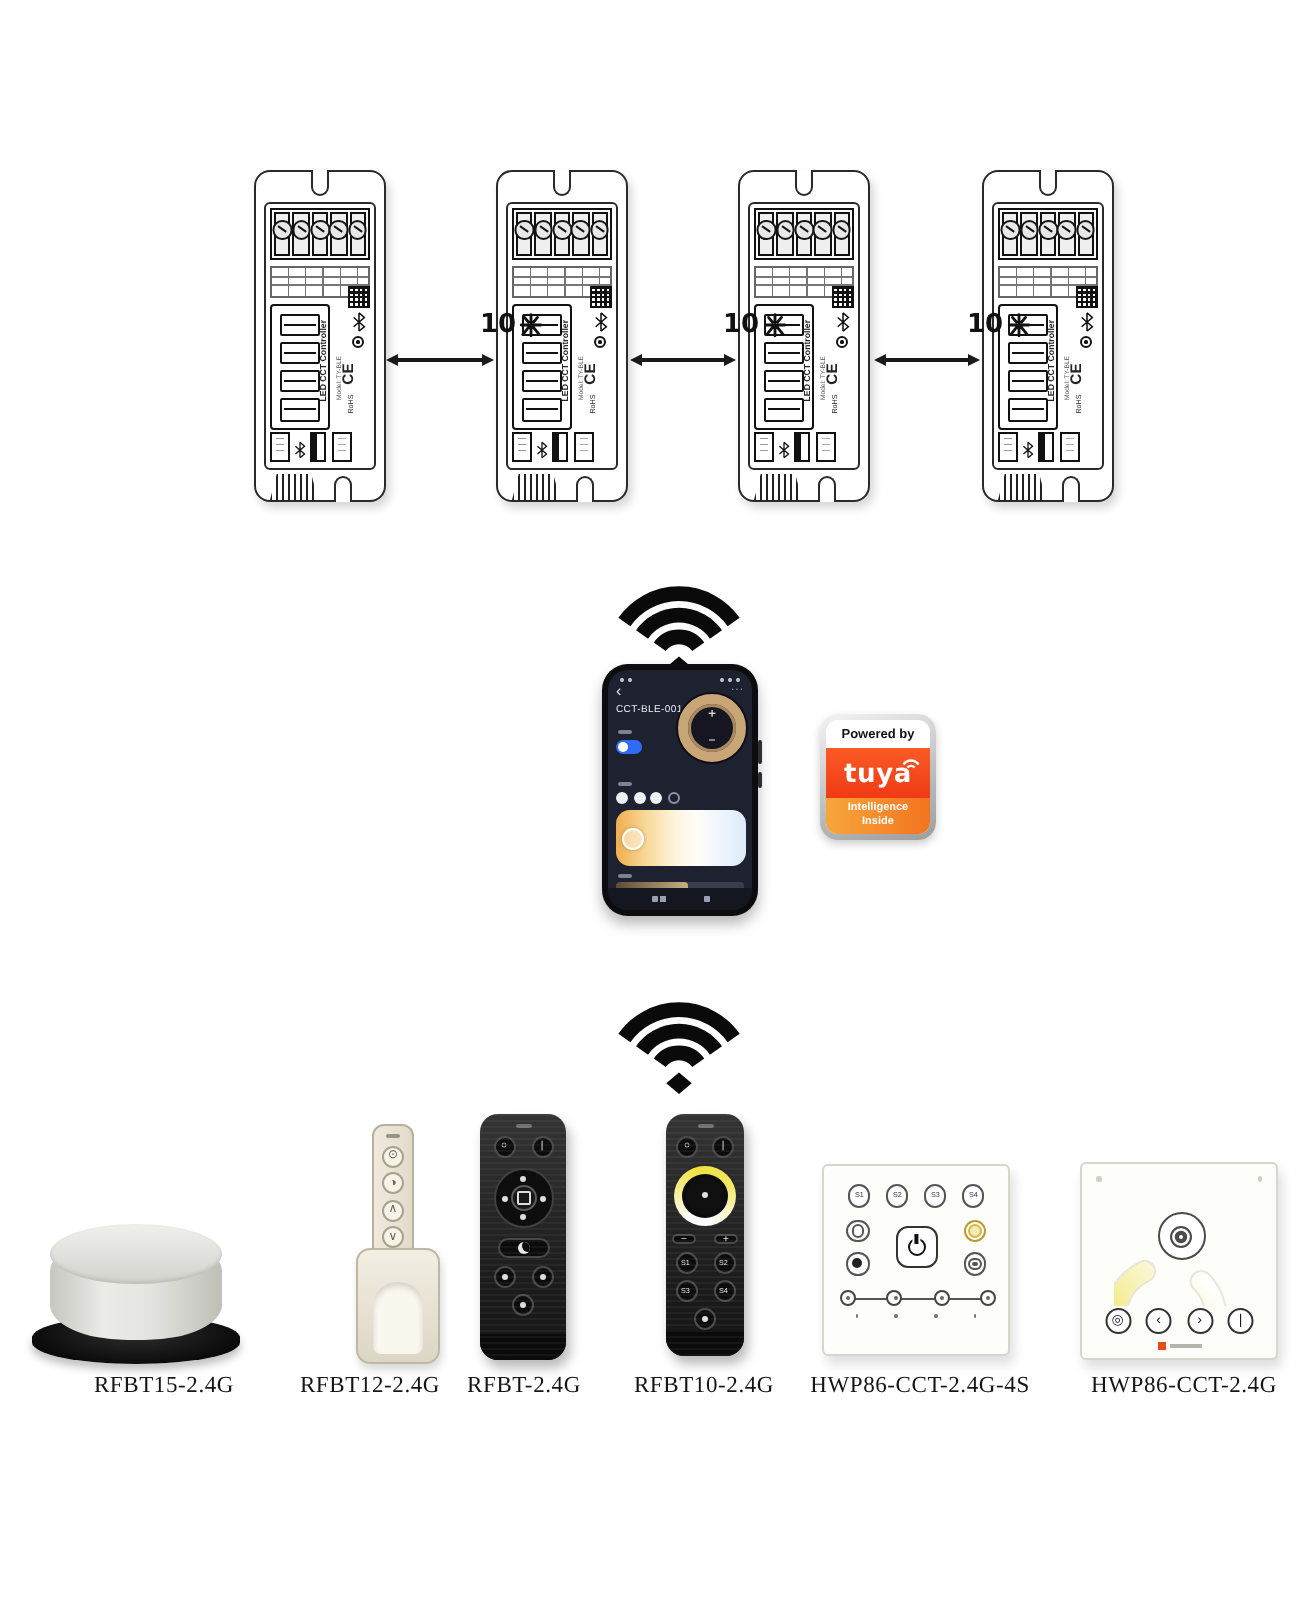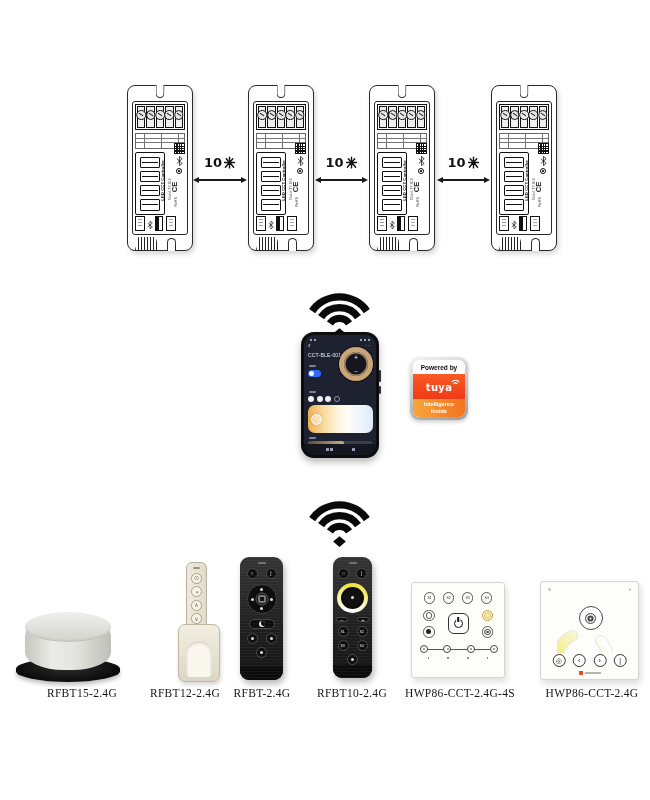--- a/index.html
+++ b/index.html
@@ -40,21 +40,21 @@
   .bb { position:absolute; bottom:3px; height:15px; border:1px solid #111; background:#fff; }
   .bb1 { left:2px; width:10px; background:repeating-linear-gradient(0deg, transparent 0 2.4px, #999 2.4px 3px) content-box; padding:2px; }
   .bb2 { left:22px; width:8px; background:linear-gradient(90deg,#111 0 45%,#fff 45%); }
   .bb3 { left:33px; width:10px; background:repeating-linear-gradient(0deg, transparent 0 2.4px, #aaa 2.4px 3px) content-box; padding:2px; }
   .btb { position:absolute; left:14px; bottom:4px; }
   .cable { position:absolute; left:8px; bottom:1px; width:24px; height:13px;
            background:repeating-linear-gradient(90deg,#222 0 1px,#fff 1px 3px);
            clip-path:polygon(14% 0, 86% 0, 100% 100%, 0 100%); }
 
   
-  .link { position:absolute; top:155px; height:34px; }
+  .link { position:absolute; top:155px; height:34px;padding-left:36px; }
   .lk1{left:192px;width:56px}.lk2{left:314px;width:55px}.lk3{left:436px;width:55px}
   .link-lbl { position:absolute; top:0; width:100%; display:flex; justify-content:center; align-items:center; gap:1px;
               font-family:"DejaVu Sans",sans-serif; font-weight:700; font-size:13px; color:#111; }
   .arr { position:absolute; left:7px; right:7px; top:24px; height:1.6px; background:#1a1a1a; }
   .arr::before,.arr::after { content:""; position:absolute; top:50%; transform:translateY(-50%);
         border-top:3.4px solid transparent; border-bottom:3.4px solid transparent; }
   .arr::before { left:-6px; border-right:6.5px solid #1a1a1a; }
   .arr::after  { right:-6px; border-left:6.5px solid #1a1a1a; }
 
   
@@ -94,21 +94,21 @@
   .pnav i { position:absolute; top:4px; width:3px; height:3px; background:#9aa0b2; border-radius:0.5px; }
   .ni1{left:31%}.ni1::after{content:"";position:absolute;left:4px;width:3px;height:3px;background:#9aa0b2;}
   .ni2{left:66%}
 
   
   .badge { position:absolute; left:410px; top:357px; width:58px; height:63px; border-radius:9px; padding:3px;
            background:linear-gradient(160deg,#f4f4f4,#c0c0c0 55%,#9d9d9d); box-shadow:0 2px 4px rgba(0,0,0,.2); }
   .badge-in { height:100%; border-radius:6px; overflow:hidden; display:flex; flex-direction:column; background:#fff; }
   .b-top { height:14px; display:grid; place-items:center; color:#111; font-size:6.5px; font-weight:800; }
   .b-mid { flex:1; background:linear-gradient(180deg,#fb5b25,#ef3a16); position:relative; display:grid; place-items:center; }
-  .tuya-word { color:#fff; font-size:10px; font-weight:700; font-family:"DejaVu Sans",sans-serif; letter-spacing:.3px; margin-top:2px; }
+  .tuya-word { color:#fff; font-size:13px; font-weight:700; font-family:"DejaVu Sans",sans-serif; letter-spacing:.3px; margin-top:2px; }
   .tuya-sig { position:absolute; right:5px; top:3px; }
   .b-bot { height:18px; background:linear-gradient(90deg,#f7a63c,#f3731f); color:#fff; font-size:5.5px; font-weight:700;
            line-height:1.2; display:grid; place-items:center; text-align:center; }
 
   
   .p-knob { position:absolute; left:16px; top:612px; width:104px; height:70px; }
   .k-base { position:absolute; top:46px; left:0; width:104px; height:24px; border-radius:50%/45%;
             background:radial-gradient(ellipse at 50% 35%, #2e2e2e, #0b0b0b 72%); box-shadow:0 3px 4px rgba(0,0,0,.25); }
   .k-body { position:absolute; top:14px; left:9px; width:86px; height:44px;
             background:linear-gradient(90deg,#c7c7c1,#ebebe7 32%,#e4e4e0 58%,#bfbfb8);

